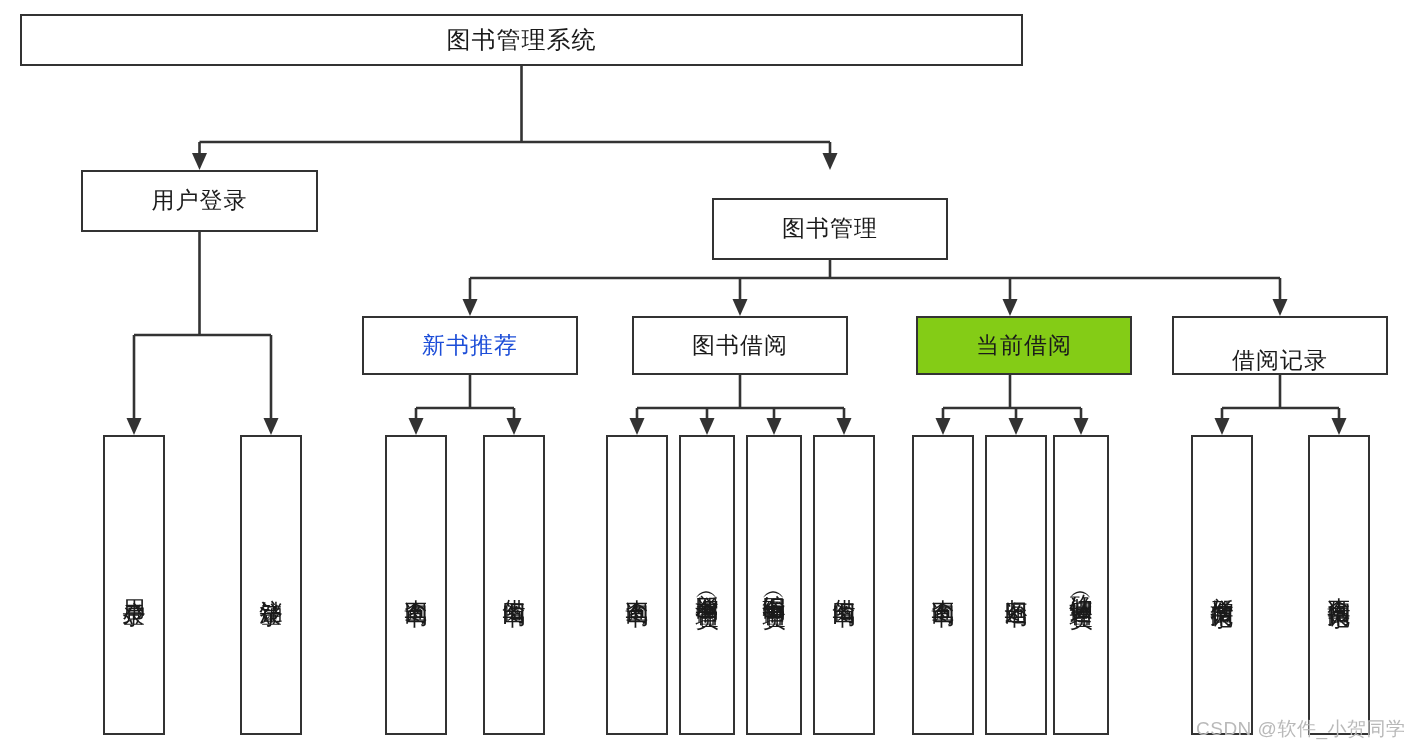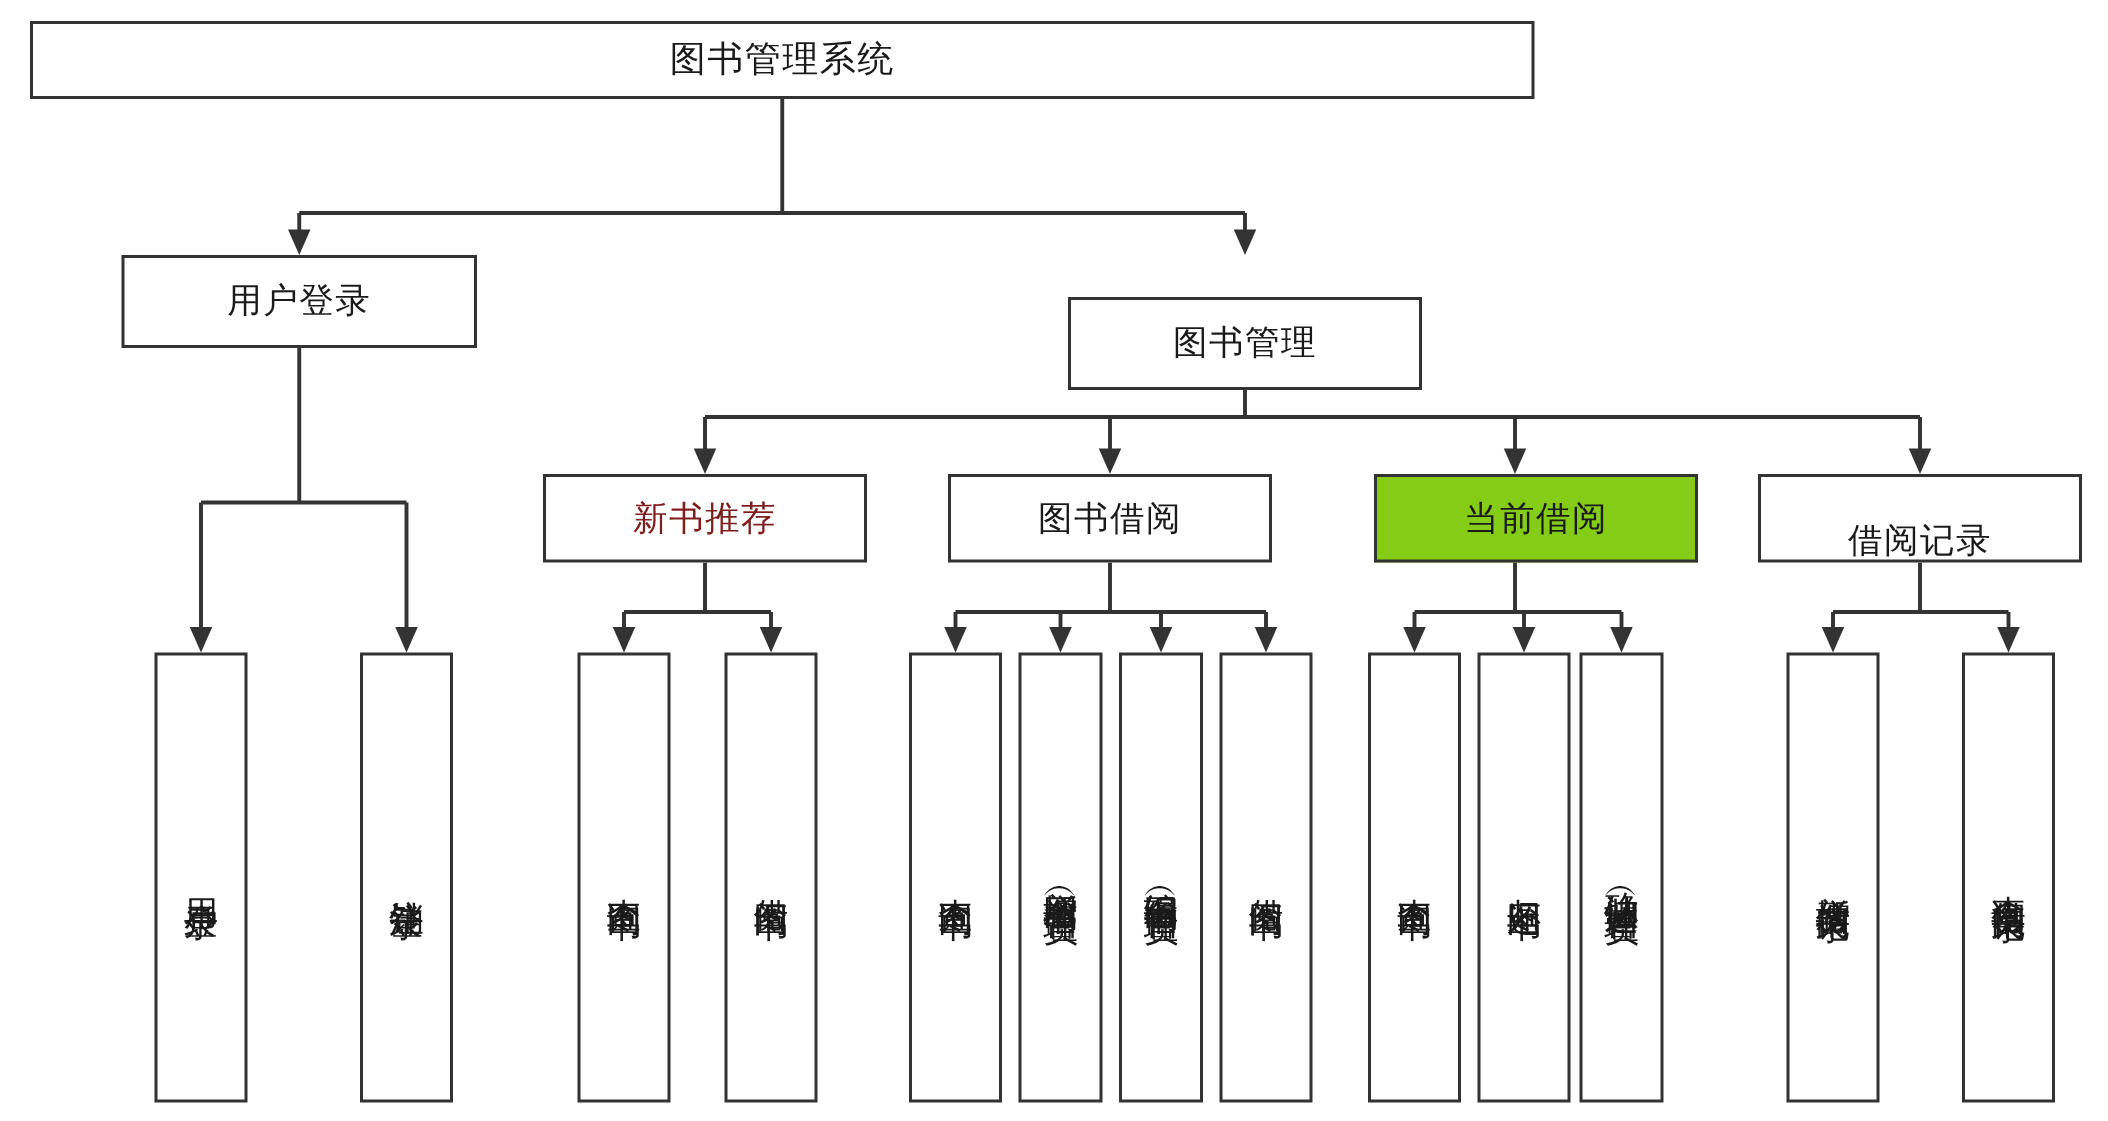--- a/index.html
+++ b/index.html
@@ -128,21 +128,21 @@
   <div id="nodes">
       <div class="node horiz root" style="left: 20px; top: 14px; width: 1003px; height: 52px; border-color: rgb(51, 51, 51); background: rgb(255, 255, 255); color: rgb(26, 26, 26);">
         <span>图书管理系统</span>
       </div>
       <div class="node horiz" style="left: 81px; top: 170px; width: 237px; height: 62px; border-color: rgb(51, 51, 51); background: rgb(255, 255, 255); color: rgb(26, 26, 26);">
         <span>用户登录</span>
       </div>
       <div class="node horiz" style="left: 712px; top: 170px; width: 236px; height: 62px; border-color: rgb(51, 51, 51); background: rgb(255, 255, 255); color: rgb(26, 26, 26); margin-top: 28px;">
         <span>图书管理</span>
       </div>
-      <div class="node horiz" style="left: 362px; top: 316px; width: 216px; height: 59px; border-color: rgb(51, 51, 51); background: rgb(255, 255, 255); color: #7f1d1d;">
+      <div class="node horiz" style="left: 362px; top: 316px; width: 216px; height: 59px; border-color: rgb(51, 51, 51); background: rgb(255, 255, 255); color: #1d4ed8;">
         <span>新书推荐</span>
       </div>
       <div class="node horiz" style="left: 632px; top: 316px; width: 216px; height: 59px; border-color: rgb(51, 51, 51); background: rgb(255, 255, 255); color: rgb(26, 26, 26); align-items: center;">
         <span>图书借阅</span>
       </div>
       <div class="node horiz" style="left: 916px; top: 316px; width: 216px; height: 59px; border-color: rgb(51, 51, 51); background: #84cc16; color: rgb(26, 26, 26); justify-content: center;">
         <span>当前借阅</span>
       </div>
       <div class="node horiz" style="left: 1172px; top: 316px; width: 216px; height: 59px; border-color: rgb(51, 51, 51); background: rgb(255, 255, 255); color: rgb(26, 26, 26); align-items: flex-end;">
         <span>借阅记录</span>
@@ -180,13 +180,14 @@
       <div class="node vert" style="left: 1053px; top: 435px; width: 56px; height: 300px; border-color: rgb(51, 51, 51); background: rgb(255, 255, 255); color: rgb(26, 26, 26);">
         <span class="vlabel">确认归还（管理员）</span>
       </div>
       <div class="node vert" style="left: 1191px; top: 435px; width: 62px; height: 300px; border-color: rgb(51, 51, 51); background: rgb(255, 255, 255); color: rgb(26, 26, 26);">
         <span class="vlabel">新增借阅记录</span>
       </div>
       <div class="node vert" style="left: 1308px; top: 435px; width: 62px; height: 300px; border-color: rgb(51, 51, 51); background: rgb(255, 255, 255); color: rgb(26, 26, 26);">
         <span class="vlabel">查询借阅记录</span>
       </div>
     </div>
+  <div class="watermark" style="left:1196px; top:716px;">CSDN @软件_小贺同学</div>
 </div>
 
 </body></html>

